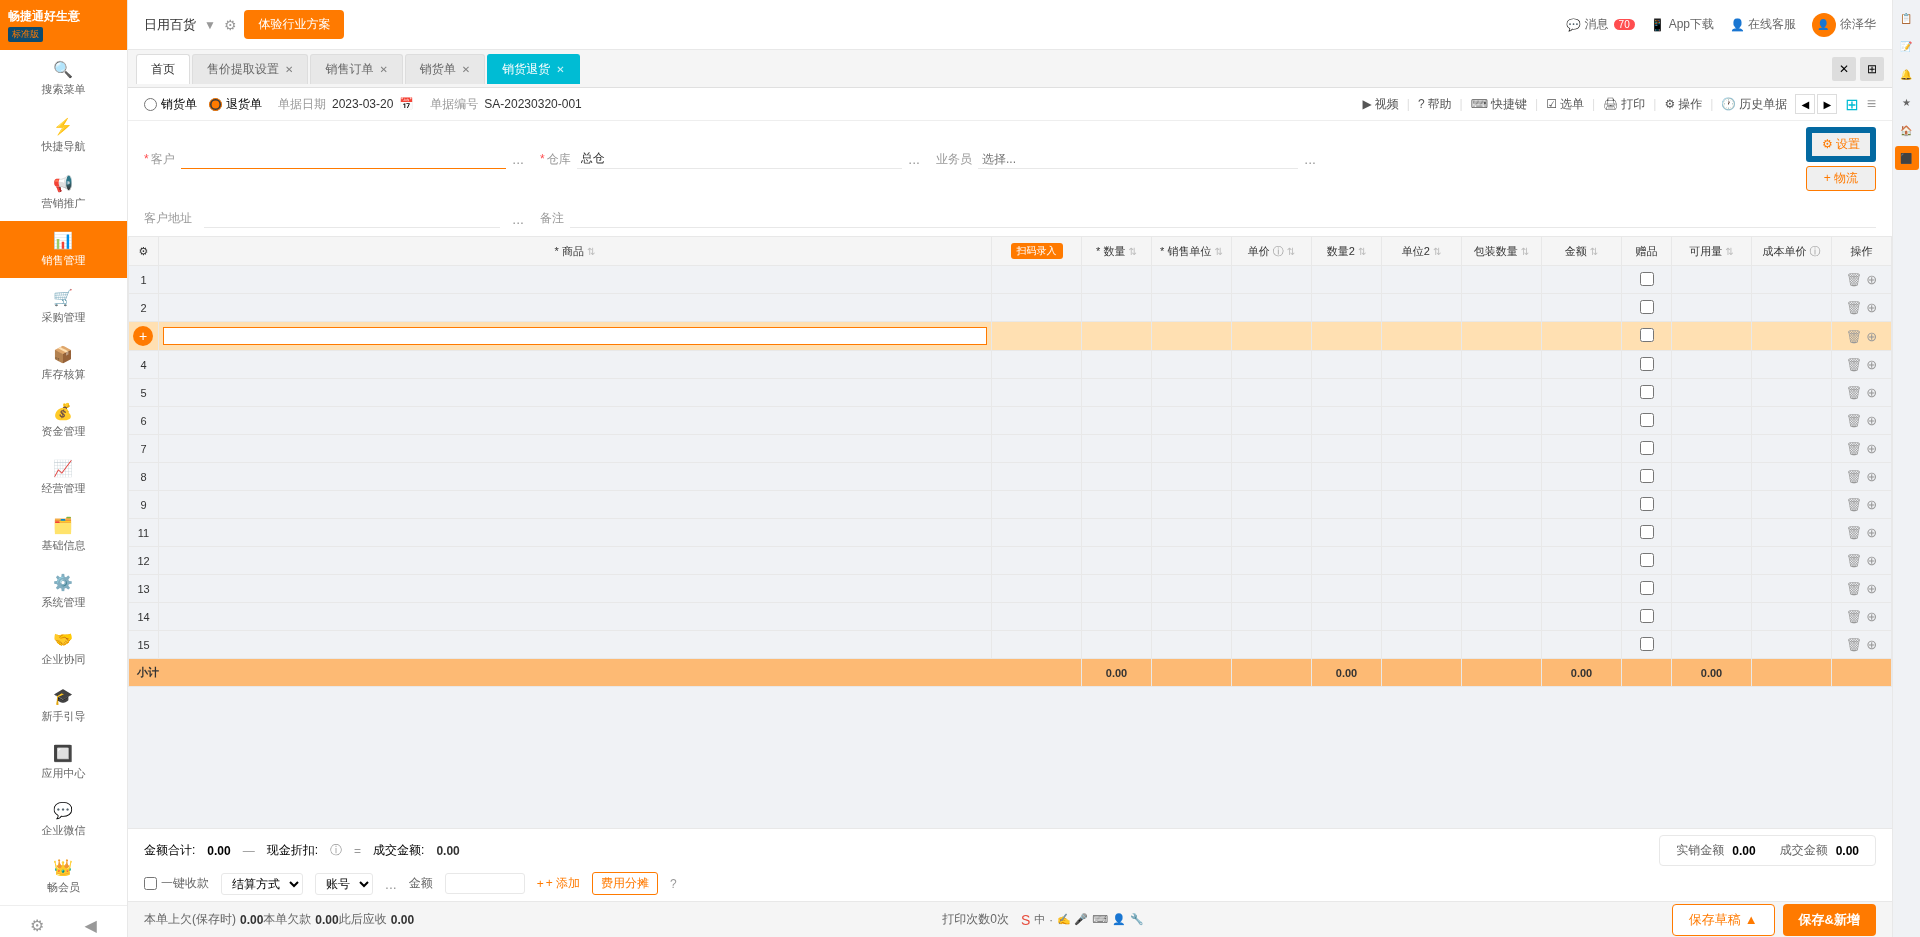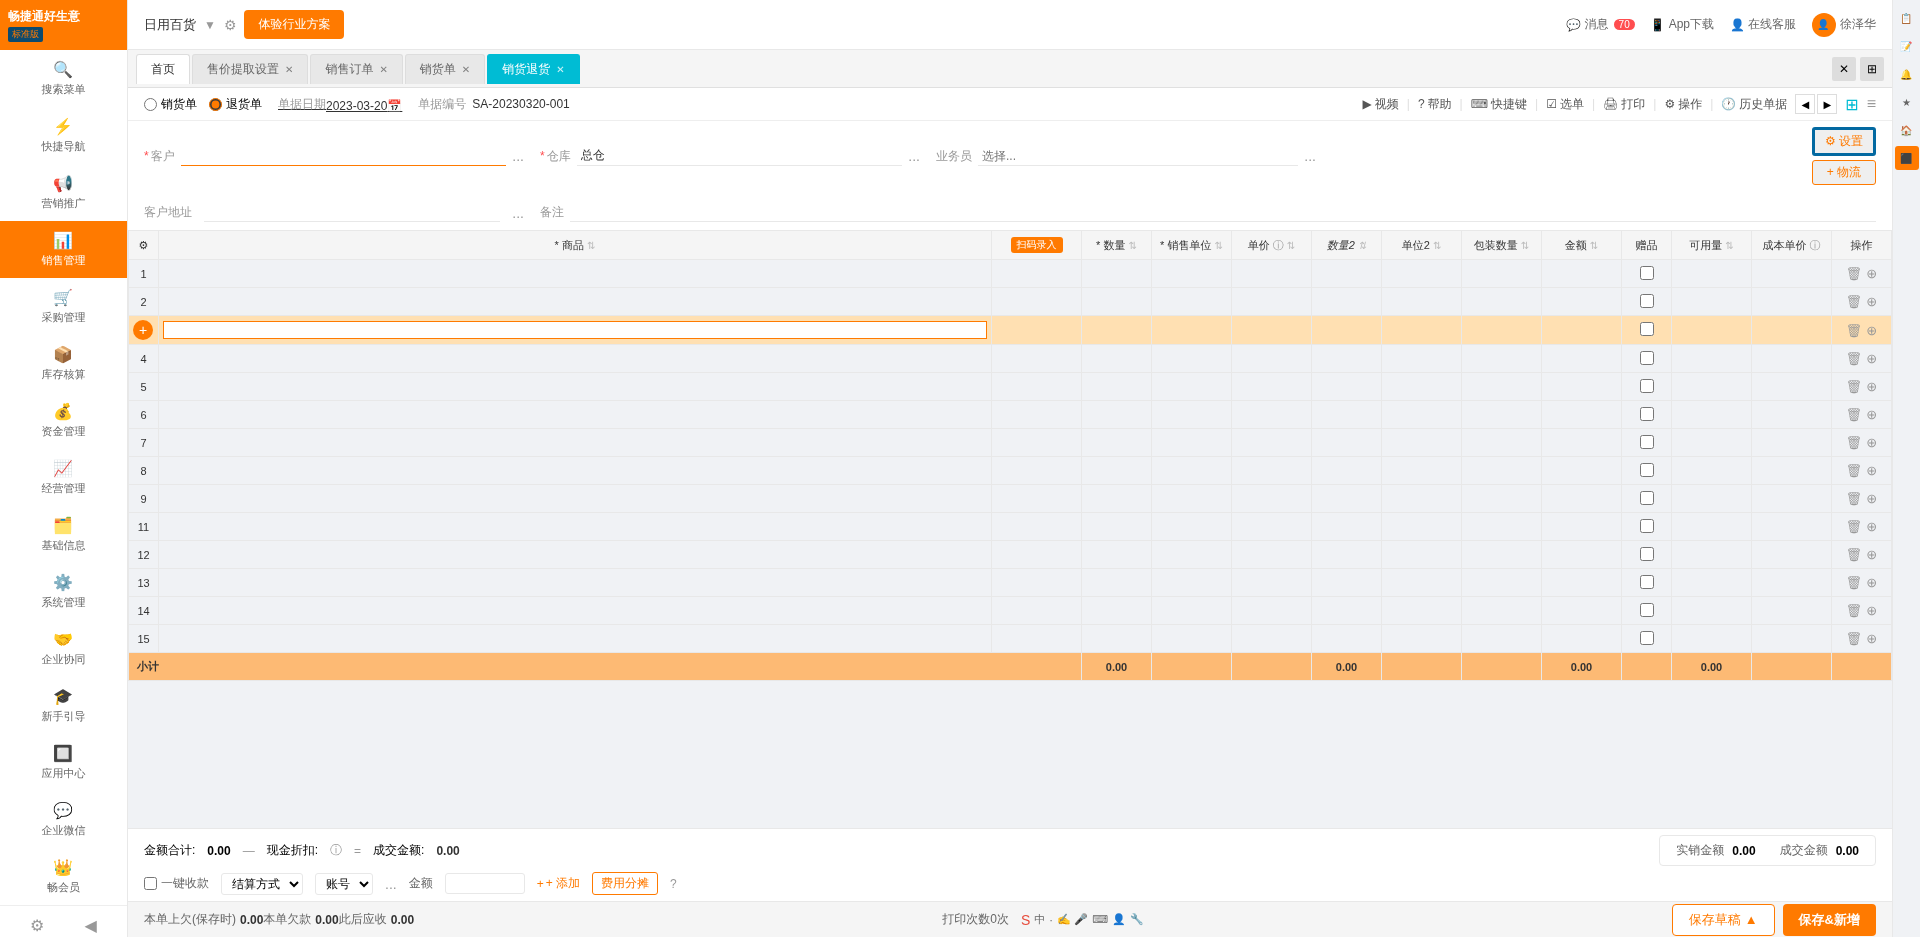--- a/index.html
+++ b/index.html
@@ -33,45 +33,45 @@
     .tab { padding: 0 14px; height: 30px; display: flex; align-items: center; gap: 6px; cursor: pointer; border-radius: 3px 3px 0 0; font-size: 12px; color: #666; background: #e8e8e8; border: 1px solid #ddd; border-bottom: none; }
     .tab .close { font-size: 10px; color: inherit; opacity: 0.8; }
     .tab:first-child { background: white; color: #333; border-color: #ddd; }
     .tabs-actions { margin-left: auto; display: flex; gap: 4px; }
     .tabs-action-btn { width: 24px; height: 24px; background: #ddd; border: none; border-radius: 2px; cursor: pointer; font-size: 12px; display: flex; align-items: center; justify-content: center; }
     .form-row { display: flex; align-items: center; gap: 16px; margin-bottom: 8px; }
     .form-row:last-child { margin-bottom: 0; }
     .radio-group { display: flex; gap: 12px; align-items: center; }
     .radio-label { display: flex; align-items: center; gap: 4px; cursor: pointer; }
     .radio-label input { accent-color: #ff7a00; }
-    .date-field { display: flex; align-items: flex-end; color: #333; text-decoration: underline; }
+    .date-field { display: flex; align-items: center; gap: 6px; color: #333; }
     .doc-number { display: flex; align-items: center; gap: 6px; color: #333; }
     .field-group { display: flex; align-items: center; gap: 6px; flex: 1; }
     .field-label { color: #999; white-space: nowrap; }
     .field-label.required::before { content: '*'; color: #ff4d4f; margin-right: 2px; }
     .field-input { border: none; border-bottom: 1px solid #e8e8e8; padding: 2px 4px; flex: 1; font-size: 12px; color: #333; outline: none; background: transparent; min-width: 80px; }
     .field-dots { color: #999; font-size: 14px; cursor: pointer; }
     .toolbar-right { margin-left: auto; display: flex; align-items: center; gap: 8px; color: #666; font-size: 12px; }
-    .settings-btn { border: 3px solid #0369a1; color: #ff7a00; padding: 3px 10px; border-radius: 3px; cursor: pointer; font-size: 12px; }
+    .settings-btn { border: 6px solid #0369a1; color: #ff7a00; padding: 3px 10px; border-radius: 3px; cursor: pointer; font-size: 12px; }
     .add-logistics-btn { border: 1px solid #ff7a00; color: #ff7a00; padding: 3px 10px; border-radius: 3px; cursor: pointer; font-size: 12px; }
     .customer-address { display: flex; align-items: center; gap: 12px; }
     .remark { display: flex; align-items: center; gap: 6px; flex: 1; }
     .remark-input { border: none; border-bottom: 1px solid #e8e8e8; flex: 1; padding: 2px 4px; font-size: 12px; }
     .data-table { width: 100%; border-collapse: collapse; table-layout: fixed; }
     .data-table th { background: #f5f5f5; border: 1px solid #e8e8e8; padding: 6px 4px; font-weight: normal; color: #333; font-size: 11px; text-align: center; white-space: nowrap; position: sticky; top: 0; z-index: 1; }
     .data-table td { border: 1px solid #e8e8e8; padding: 4px; font-size: 11px; color: #333; text-align: center; height: 28px; }
     .data-table tr.active-row td { background: #ffe0b2; }
     .row-num { color: #999; width: 30px; }
     .th-settings { width: 30px; }
     .th-product { min-width: 150px; }
     .scan-btn { background: #ff7a00; color: white; border: none; border-radius: 3px; padding: 1px 6px; font-size: 10px; cursor: pointer; white-space: nowrap; }
     .th-qty { width: 70px; }
     .th-unit { width: 80px; }
     .th-price { width: 80px; }
-    .th-qty2 { width: 70px; font-style: italic; }
+    .th-qty2 { width: 70px; }
     .th-unit2 { width: 80px; }
     .th-pkg { width: 80px; }
     .th-amount { width: 80px; }
     .th-gift { width: 50px; }
     .th-available { width: 80px; }
     .th-cost { width: 80px; }
     .th-action { width: 60px; }
     .add-row-btn { width: 20px; height: 20px; background: #ff7a00; color: white; border: none; border-radius: 50%; font-size: 14px; cursor: pointer; display: flex; align-items: center; justify-content: center; line-height: 1; }
     .action-btns { display: flex; justify-content: center; gap: 4px; }
     .action-btn { background: none; border: none; cursor: pointer; color: #999; font-size: 13px; }

